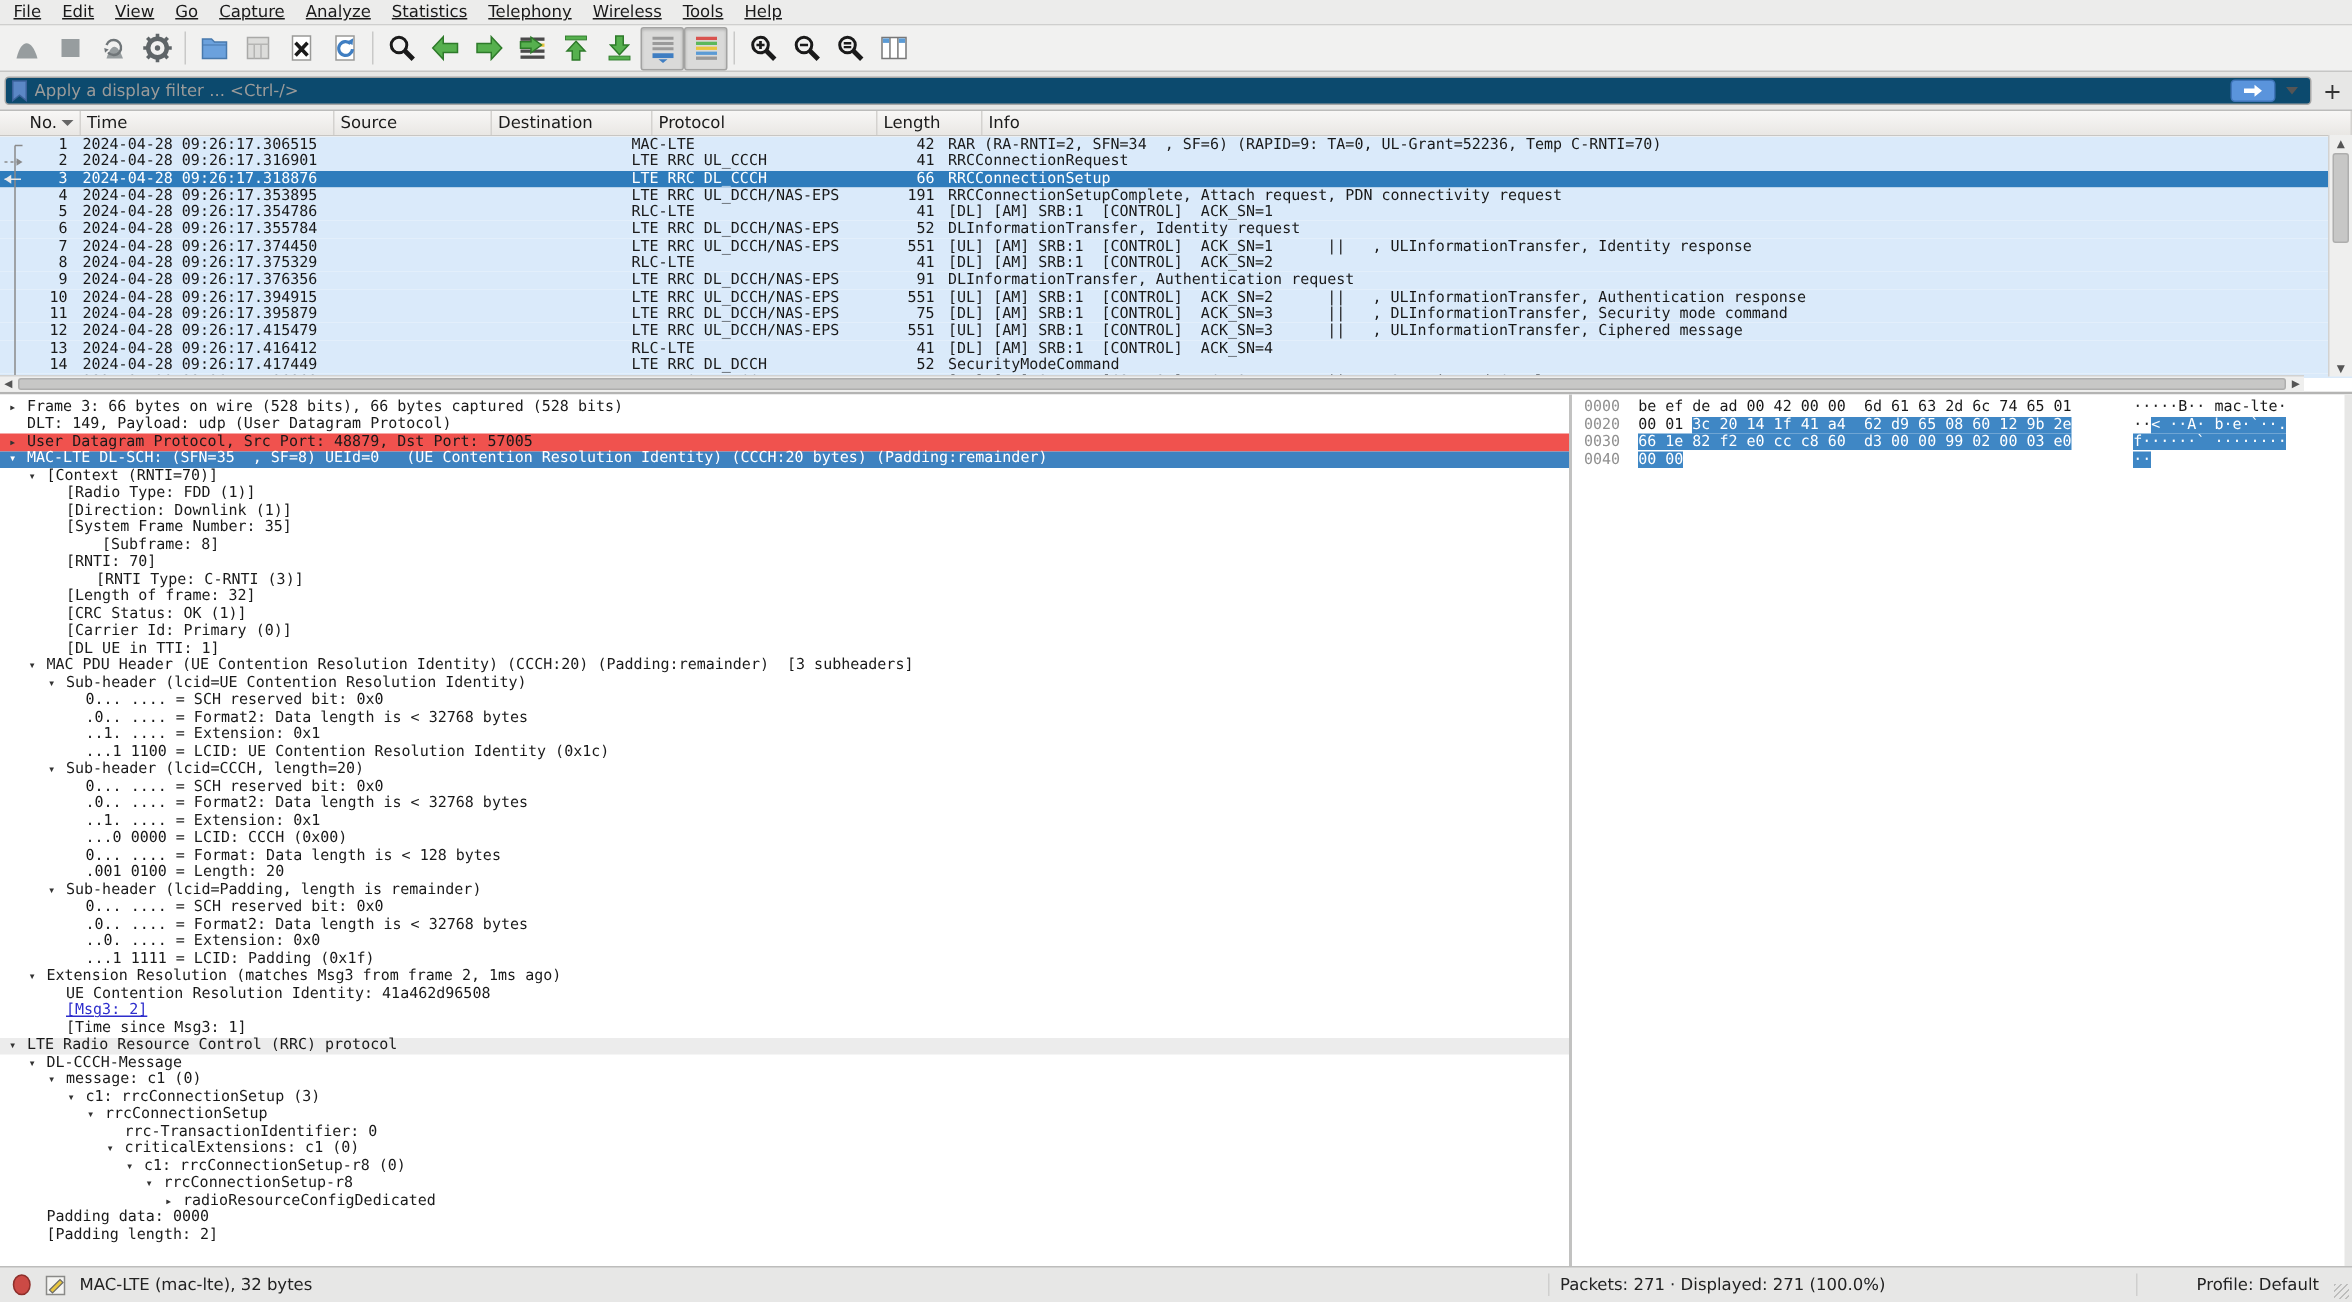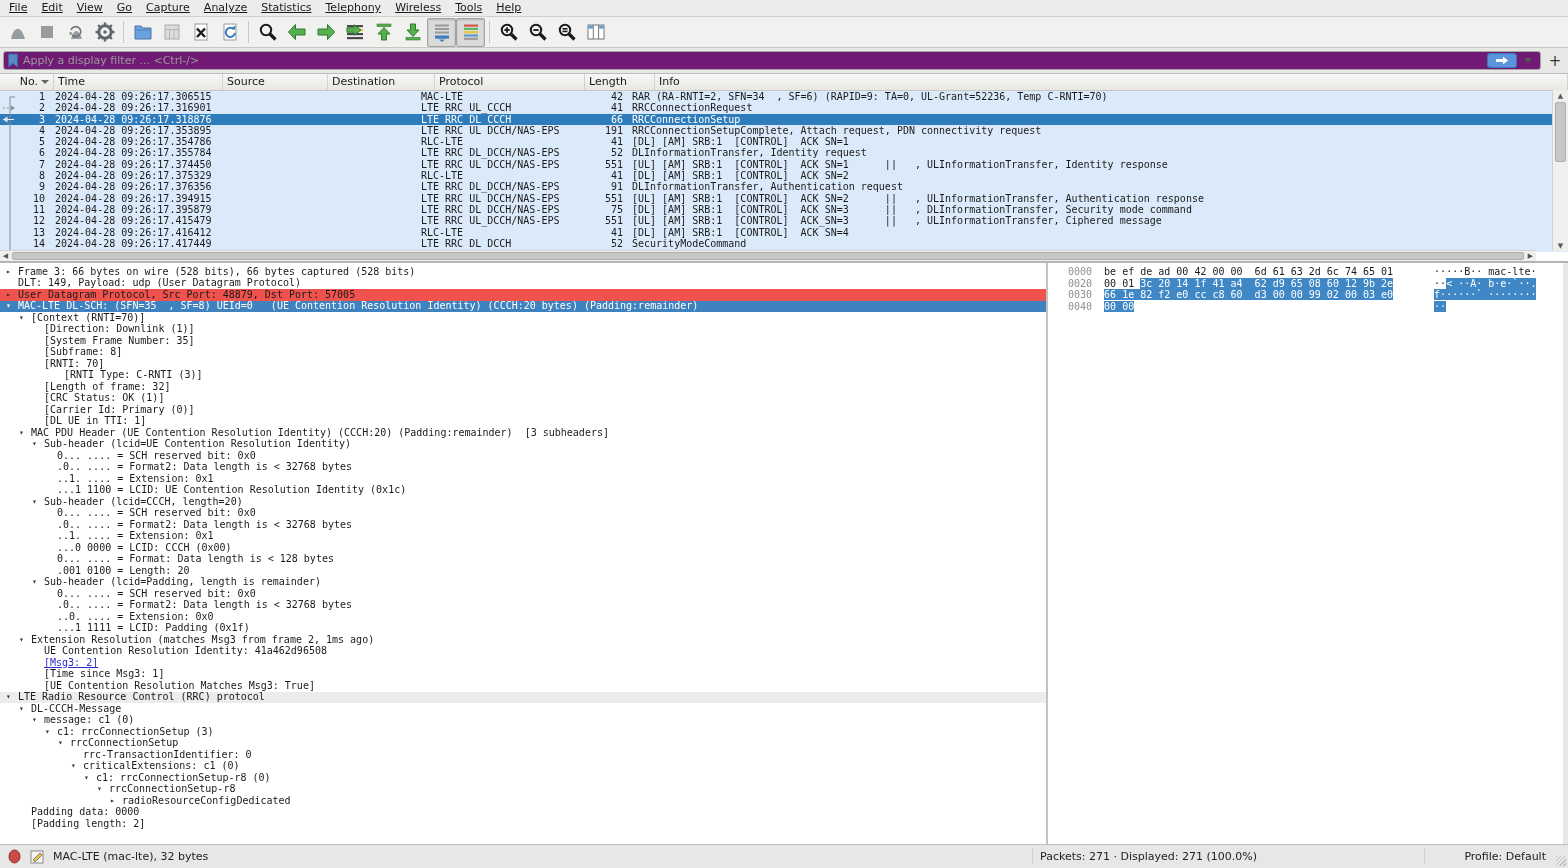--- a/index.html
+++ b/index.html
@@ -8,21 +8,21 @@
   .menubar{height:16px;display:flex;align-items:center;background:#ececeb;border-bottom:1px solid #cfcfce;font-size:11px;padding-left:2px;}
   .menu-item{padding:0 7px;line-height:16px;cursor:default;text-decoration:underline;}
   
   .toolbar{height:30px;display:flex;align-items:center;background:#f1f1f0;border-bottom:1px solid #c6c6c5;padding-left:3px;}
   .tbtn{width:27px;height:27px;display:flex;align-items:center;justify-content:center;border:1px solid transparent;border-radius:2px;margin:0;}
   .tbtn.pressed{background:#dadad9;border:1px solid #a3a3a2;box-shadow:inset 0 1px 2px rgba(0,0,0,.18);}
   .tsep{width:1px;height:22px;background:#c9c9c8;margin:0 4px;}
   .tbtn svg{display:block;}
   
   .filterbar{height:23px;display:flex;align-items:center;background:#e7e7e6;border-bottom:1px solid #bcbcbb;padding:1px 3px;}
-  .filter-input{flex:1;height:17px;background:#701a75;border:1px solid #a6a6a5;border-radius:3px;display:flex;align-items:center;padding:0 3px;}
+  .filter-input{flex:1;height:17px;background:#0c4a6e;border:1px solid #a6a6a5;border-radius:3px;display:flex;align-items:center;padding:0 3px;}
   .placeholder{color:#9b9b9a;font-size:11px;flex:1;margin-left:4px;white-space:nowrap;overflow:hidden;}
   .apply-btn{width:28px;height:13px;background:#5a94dc;border:1px solid #3f74b8;border-radius:3px;display:flex;align-items:center;justify-content:center;margin-right:2px;}
   .caret{width:0;height:0;border-left:4px solid transparent;border-right:4px solid transparent;border-top:5px solid #555;margin:0 5px;}
   .plus-btn{width:20px;height:19px;display:flex;align-items:center;justify-content:center;font-size:15px;color:#333;margin-left:4px;}
   
   .plist{position:relative;height:187px;background:#fff;}
   .pl-header{display:flex;height:16px;background:linear-gradient(#f8f7f6,#e9e7e4);border-bottom:1px solid #c8c6c3;font-size:11px;}
   .pl-col{padding:0 4px;border-right:1px solid #d4d2cf;white-space:nowrap;overflow:hidden;line-height:16px;display:flex;align-items:center;gap:3px;}
   .sortmark{width:0;height:0;border-left:4px solid transparent;border-right:4px solid transparent;border-top:4px solid #666;}
   .pl-body{position:relative;height:161px;overflow:hidden;background:#fff;font-family:"DejaVu Sans Mono",monospace;font-size:10px;}
@@ -41,21 +41,21 @@
   .lower{display:flex;height:585px;border-top:2px solid #b4b4b3;background:#fff;}
   .detail{width:1046px;border-right:2px solid #c2c2c1;overflow:hidden;padding-top:3px;font-family:"DejaVu Sans Mono",monospace;font-size:10px;background:#fff;}
   .dline{height:11.5px;line-height:11.6px;white-space:pre;display:flex;align-items:center;}
   .dline .arr{width:12px;flex:none;font-size:8px;color:#333;text-align:left;}
   .dline.red{background:#f0524e;}
   .dline.sel{background:#3e82c0;color:#fff;}
   .dline.sel .arr{color:#fff;}
   .dline.gray{background:#ececec;}
   .dline .lnk{color:#2d2dcc;text-decoration:underline;}
   .hexpane{flex:1;padding-top:3px;font-family:"DejaVu Sans Mono",monospace;font-size:10px;background:#fff;overflow:hidden;border-right:5px solid #e7e7e6;}
-  .hrow{height:11.5px;line-height:11.6px;white-space:pre;padding-left:20px;}
+  .hrow{height:11.5px;line-height:11.6px;white-space:pre;padding-left:8px;}
   .hrow .off{color:#909090;margin-right:12px;}
   .hrow .hexcol{display:inline-block;width:330px;vertical-align:top;}
   .hl{background:#3f87c5;color:#fff;}
   
   .statusbar{position:absolute;left:0;right:0;bottom:0;height:23px;background:#e7e7e6;border-top:1px solid #bdbdbc;font-size:11px;color:#222;}
   .sb-left{position:absolute;left:8px;top:0;bottom:0;display:flex;align-items:center;gap:9px;}
   .sb-mid{position:absolute;left:1040px;top:0;bottom:0;display:flex;align-items:center;}
   .sb-right{position:absolute;right:22px;top:0;bottom:0;display:flex;align-items:center;}
   .sb-sep{position:absolute;top:4px;bottom:4px;width:1px;background:#cfcfce;}
   .grip{position:absolute;right:2px;bottom:2px;width:10px;height:10px;background:repeating-linear-gradient(135deg,#bdbdbc 0 1px,transparent 1px 3px);}
@@ -311,23 +311,24 @@
   </div>
 </div>
 
 <div class="lower">
   <div class="detail">
       <div class="dline" style="padding-left: 6px;"><span class="arr">▸</span><span>Frame 3: 66 bytes on wire (528 bits), 66 bytes captured (528 bits)</span></div>
       <div class="dline" style="padding-left: 6px;"><span class="arr"></span><span>DLT: 149, Payload: udp (User Datagram Protocol)</span></div>
       <div class="dline red" style="padding-left: 6px;"><span class="arr">▸</span><span>User Datagram Protocol, Src Port: 48879, Dst Port: 57005</span></div>
       <div class="dline sel" style="padding-left: 6px;"><span class="arr">▾</span><span>MAC-LTE DL-SCH: (SFN=35  , SF=8) UEId=0   (UE Contention Resolution Identity) (CCCH:20 bytes) (Padding:remainder)</span></div>
       <div class="dline" style="padding-left: 19px;"><span class="arr">▾</span><span>[Context (RNTI=70)]</span></div>
+      <div class="dline" style="padding-left: 32px;"><span class="arr"></span><span>[Radio Type: FDD (1)]</span></div>
       <div class="dline" style="padding-left: 32px;"><span class="arr"></span><span>[Direction: Downlink (1)]</span></div>
       <div class="dline" style="padding-left: 32px;"><span class="arr"></span><span>[System Frame Number: 35]</span></div>
-      <div class="dline" style="padding-left: 32px;"><span class="arr"></span><span>[Subframe: 8]</span></div>
+      <div class="dline" style="padding-left: 32px; margin-left: 24px;"><span class="arr"></span><span>[Subframe: 8]</span></div>
       <div class="dline" style="padding-left: 32px;"><span class="arr"></span><span>[RNTI: 70]</span></div>
       <div class="dline" style="padding-left: 52px;"><span class="arr"></span><span>[RNTI Type: C-RNTI (3)]</span></div>
       <div class="dline" style="padding-left: 32px;"><span class="arr"></span><span>[Length of frame: 32]</span></div>
       <div class="dline" style="padding-left: 32px;"><span class="arr"></span><span>[CRC Status: OK (1)]</span></div>
       <div class="dline" style="padding-left: 32px;"><span class="arr"></span><span>[Carrier Id: Primary (0)]</span></div>
       <div class="dline" style="padding-left: 32px;"><span class="arr"></span><span>[DL UE in TTI: 1]</span></div>
       <div class="dline" style="padding-left: 19px;"><span class="arr">▾</span><span>MAC PDU Header (UE Contention Resolution Identity) (CCCH:20) (Padding:remainder)  [3 subheaders]</span></div>
       <div class="dline" style="padding-left: 32px;"><span class="arr">▾</span><span>Sub-header (lcid=UE Contention Resolution Identity)</span></div>
       <div class="dline" style="padding-left: 45px;"><span class="arr"></span><span>0... .... = SCH reserved bit: 0x0</span></div>
       <div class="dline" style="padding-left: 45px;"><span class="arr"></span><span>.0.. .... = Format2: Data length is &lt; 32768 bytes</span></div>
@@ -342,21 +343,20 @@
       <div class="dline" style="padding-left: 45px;"><span class="arr"></span><span>.001 0100 = Length: 20</span></div>
       <div class="dline" style="padding-left: 32px;"><span class="arr">▾</span><span>Sub-header (lcid=Padding, length is remainder)</span></div>
       <div class="dline" style="padding-left: 45px;"><span class="arr"></span><span>0... .... = SCH reserved bit: 0x0</span></div>
       <div class="dline" style="padding-left: 45px;"><span class="arr"></span><span>.0.. .... = Format2: Data length is &lt; 32768 bytes</span></div>
       <div class="dline" style="padding-left: 45px;"><span class="arr"></span><span>..0. .... = Extension: 0x0</span></div>
       <div class="dline" style="padding-left: 45px;"><span class="arr"></span><span>...1 1111 = LCID: Padding (0x1f)</span></div>
       <div class="dline" style="padding-left: 19px;"><span class="arr">▾</span><span>Extension Resolution (matches Msg3 from frame 2, 1ms ago)</span></div>
       <div class="dline" style="padding-left: 32px;"><span class="arr"></span><span>UE Contention Resolution Identity: 41a462d96508</span></div>
       <div class="dline" style="padding-left: 32px;"><span class="arr"></span><span class="lnk">[Msg3: 2]</span></div>
       <div class="dline" style="padding-left: 32px;"><span class="arr"></span><span>[Time since Msg3: 1]</span></div>
-      <div class="dline" style="padding-left: 32px;"><span class="arr"></span><span>[UE Contention Resolution Matches Msg3: True]</span></div>
       <div class="dline gray" style="padding-left: 6px;"><span class="arr">▾</span><span>LTE Radio Resource Control (RRC) protocol</span></div>
       <div class="dline" style="padding-left: 19px;"><span class="arr">▾</span><span>DL-CCCH-Message</span></div>
       <div class="dline" style="padding-left: 32px;"><span class="arr">▾</span><span>message: c1 (0)</span></div>
       <div class="dline" style="padding-left: 45px;"><span class="arr">▾</span><span>c1: rrcConnectionSetup (3)</span></div>
       <div class="dline" style="padding-left: 58px;"><span class="arr">▾</span><span>rrcConnectionSetup</span></div>
       <div class="dline" style="padding-left: 71px;"><span class="arr"></span><span>rrc-TransactionIdentifier: 0</span></div>
       <div class="dline" style="padding-left: 71px;"><span class="arr">▾</span><span>criticalExtensions: c1 (0)</span></div>
       <div class="dline" style="padding-left: 84px;"><span class="arr">▾</span><span>c1: rrcConnectionSetup-r8 (0)</span></div>
       <div class="dline" style="padding-left: 97px;"><span class="arr">▾</span><span>rrcConnectionSetup-r8</span></div>
       <div class="dline" style="padding-left: 110px;"><span class="arr">▸</span><span>radioResourceConfigDedicated</span></div>

